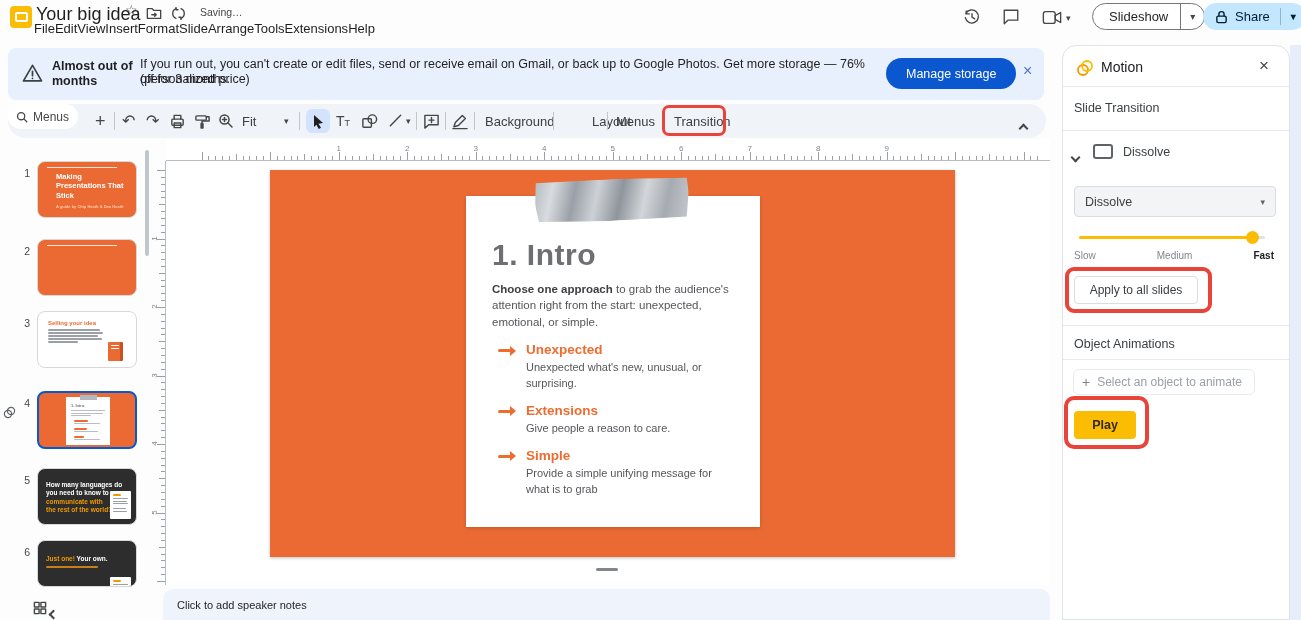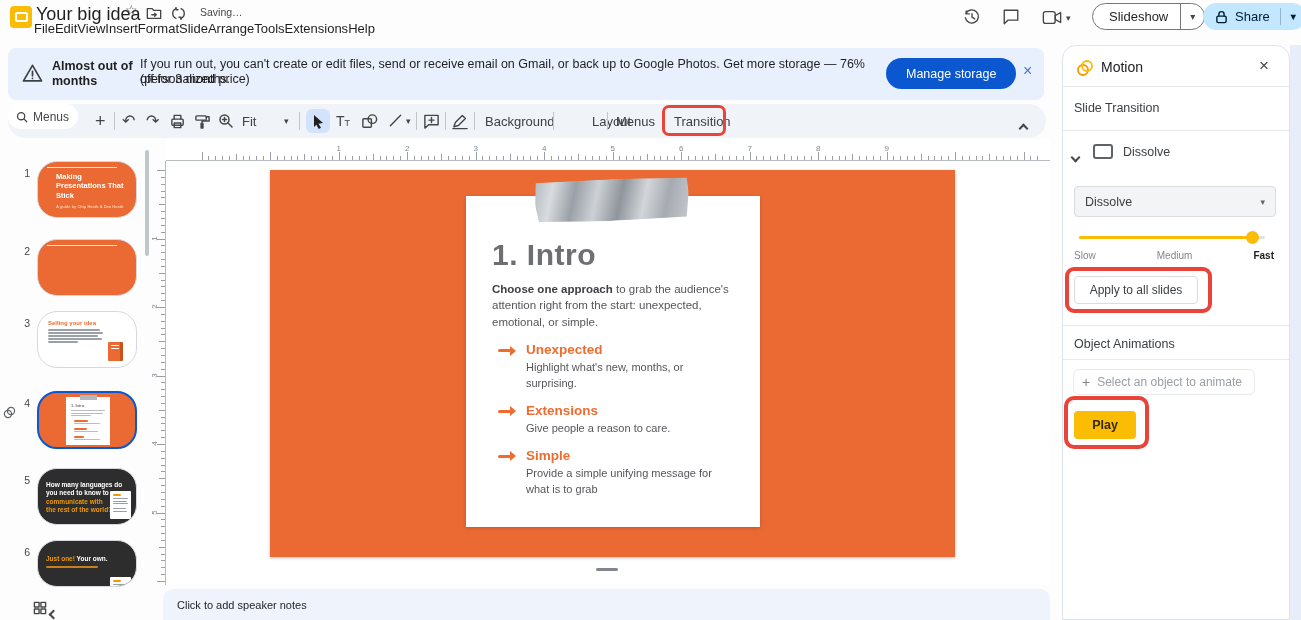--- a/index.html
+++ b/index.html
@@ -39,21 +39,21 @@
 .tglyph{font-size:16px;line-height:1}
 .ttext{font-size:13px;color:#3c4043;cursor:pointer}
 .selTool{position:absolute;top:5px;width:24px;height:24px;background:#d3e3fd;border-radius:6px;display:flex;align-items:center;justify-content:center}
 .caret{font-size:9px;color:#444746}
 .chev{display:inline-block;width:7px;height:7px;border-left:2px solid #444746;border-bottom:2px solid #444746}
 .chev.up{transform:rotate(135deg)}
 .chev.left{transform:rotate(45deg)}
 .chev.down{transform:rotate(-45deg)}
 
 .thumbnum{position:absolute;width:16px;text-align:right;font-size:10.5px;color:#444746}
-.thumb{position:absolute;left:37px;width:100px;height:57px;border:1px solid #d5d9de;border-radius:20px;overflow:hidden;background:#fff;cursor:pointer}
+.thumb{position:absolute;left:37px;width:100px;height:57px;border:1px solid #d5d9de;border-radius:8px;overflow:hidden;background:#fff;cursor:pointer}
 .thumb.sel{border:2px solid #0b57d0}
 .orangebg{background:#eb6a33}
 .darkbg{background:#2d2d2d}
 .hairline{position:absolute;left:9px;top:5px;width:70px;height:1px;background:rgba(255,255,255,.8)}
 .bar{position:absolute;border-radius:1px}
 .fscroll{position:absolute;left:145px;top:150px;width:4px;height:106px;background:#c1c6cd;border-radius:2px}
 
 .canvas{left:166px;top:139px;width:884px;height:446px;background:#fff}
 .hruler{left:166px;top:144px;width:884px;height:17px;border-bottom:1px solid #b7bbc2}
 .vruler{left:152px;top:161px;width:14px;height:424px;border-right:1px solid #b7bbc2}
@@ -527,21 +527,21 @@
 
 <div class="abs slide">
   <div class="card">
     <div class="sheading">1. Intro</div>
     <div class="slead"><b>Choose one approach</b><span> to grab the audience's attention right from the start: unexpected, emotional, or simple.</span></div>
     <div class="bullets">
       <div class="brow">
         <div class="barrow"></div>
         <div>
             <div class="btitle2">Unexpected</div>
-            <div class="bdesc">Highlight what's new, months, or surprising.</div>
+            <div class="bdesc">Unexpected what's new, unusual, or surprising.</div>
           </div>
       </div>
       <div class="brow">
         <div class="barrow"></div>
         <div>
             <div class="btitle2">Extensions</div>
             <div class="bdesc">Give people a reason to care.</div>
           </div>
       </div>
       <div class="brow">

